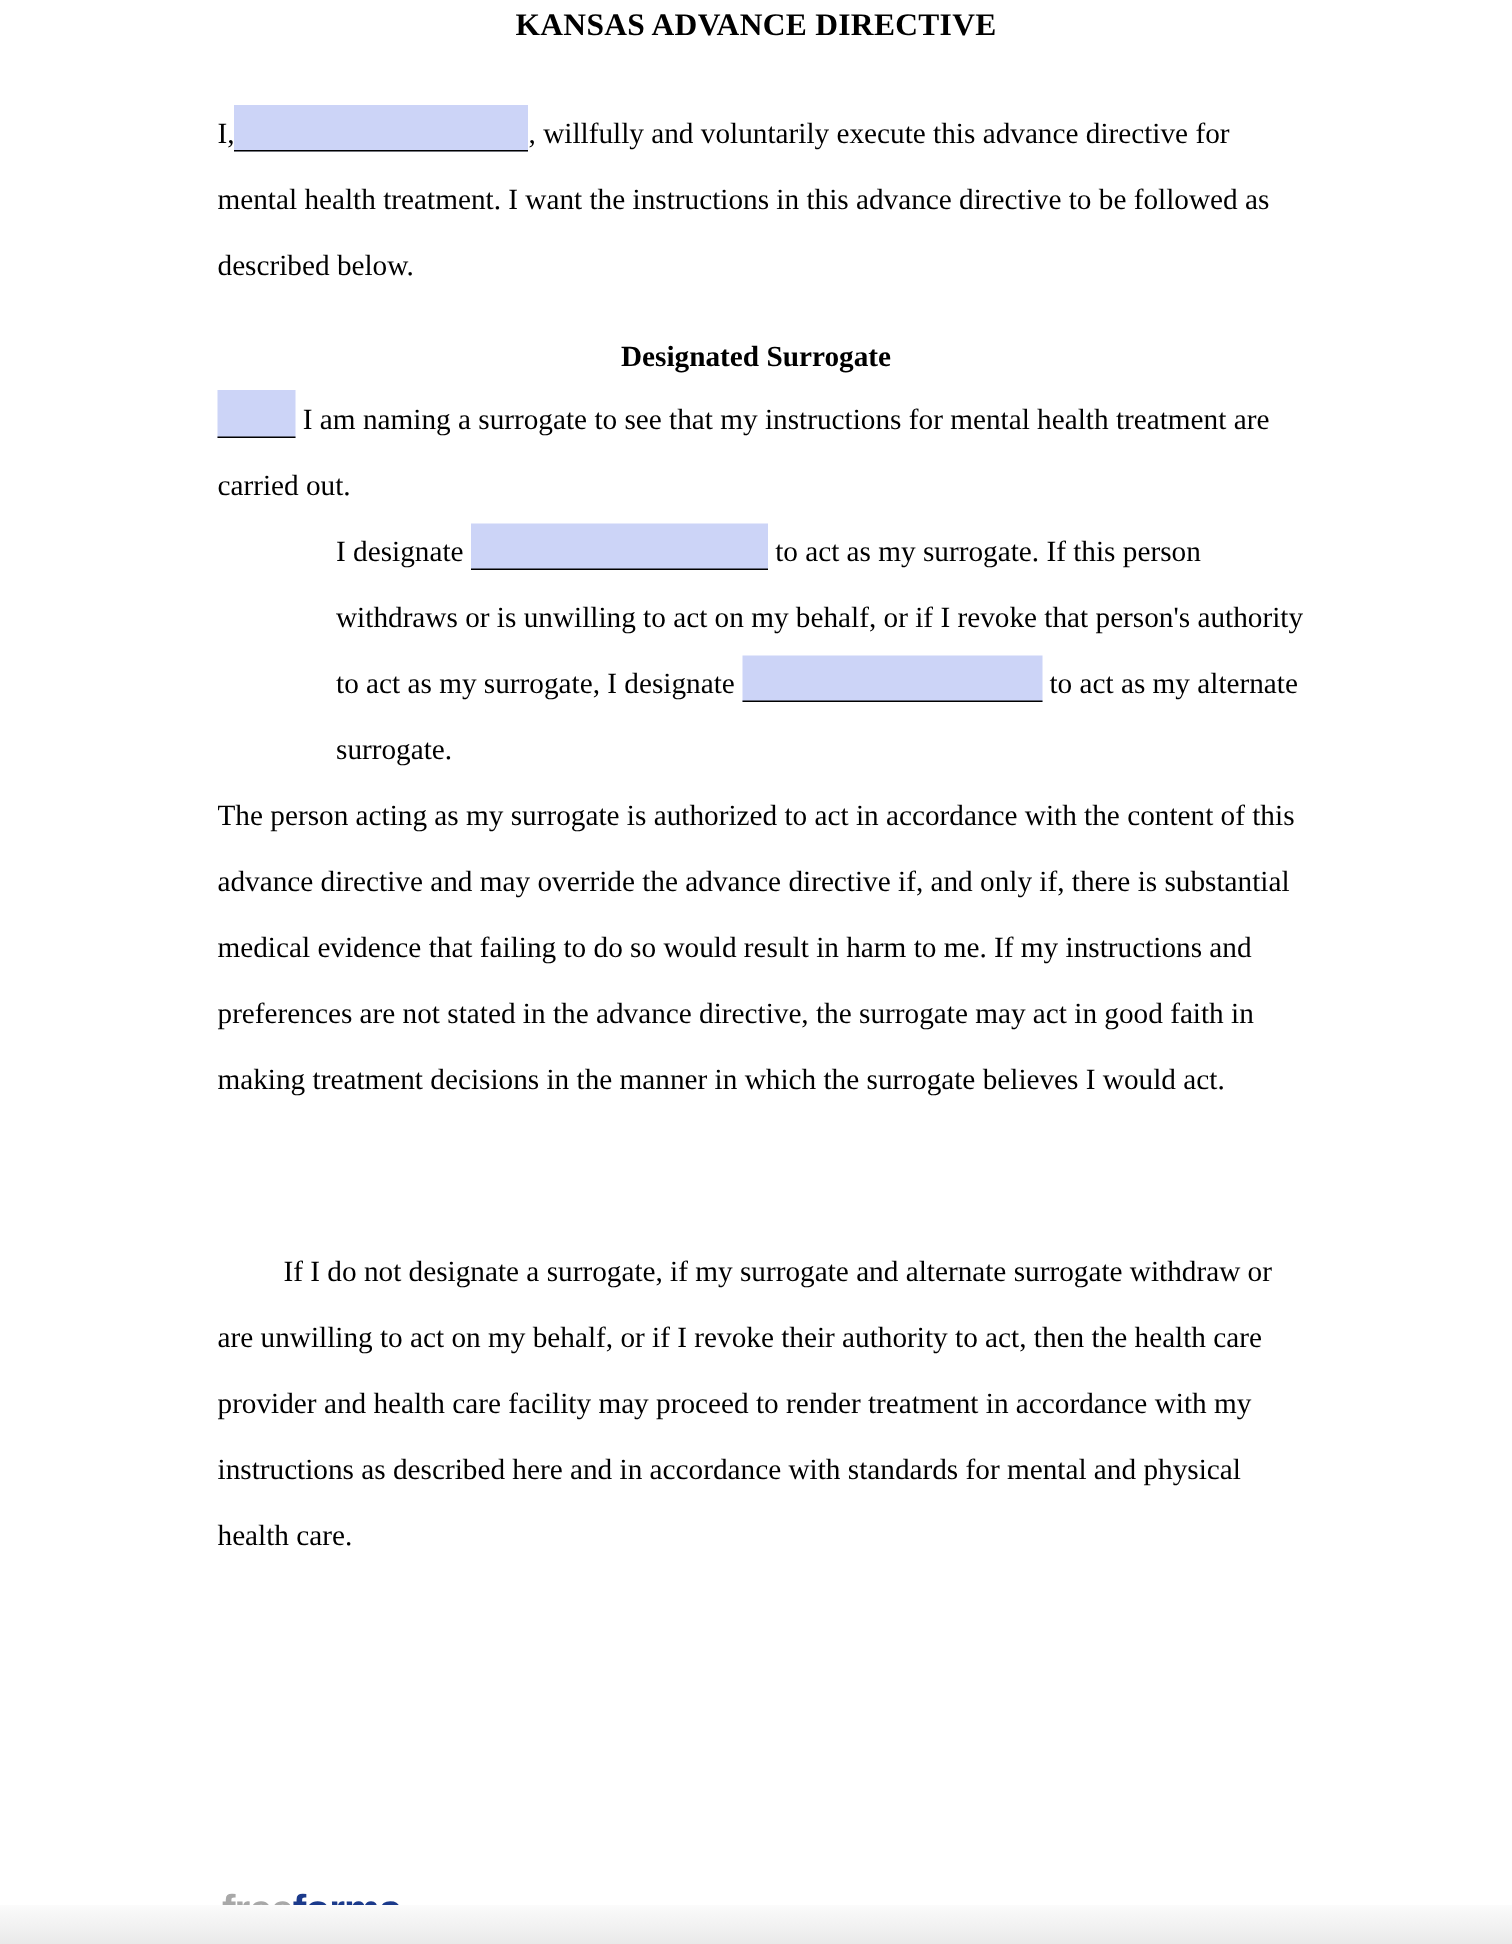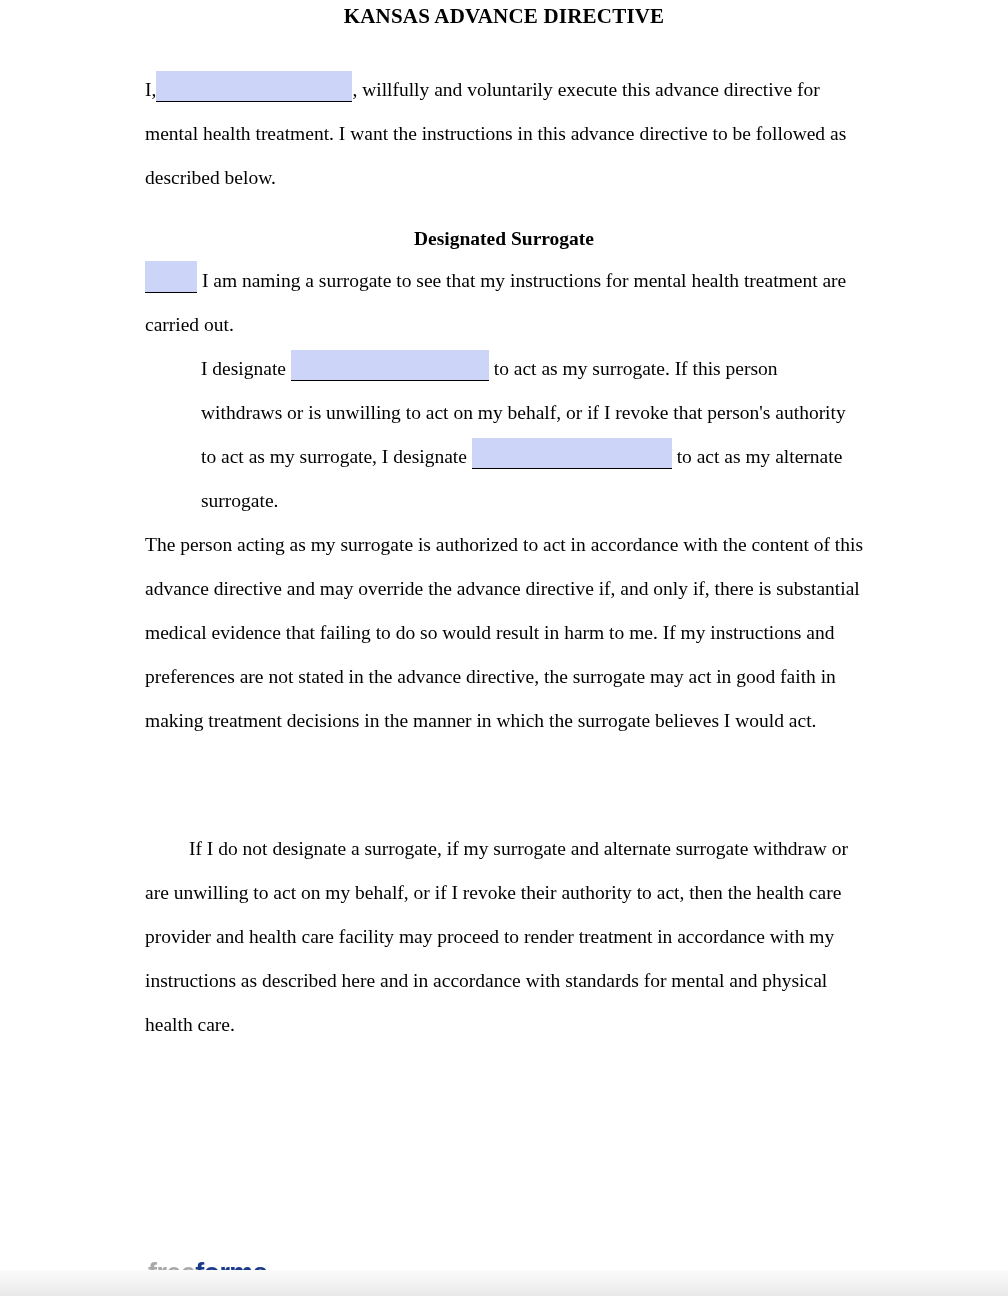--- a/index.html
+++ b/index.html
@@ -89,21 +89,21 @@
   .fill.name-field   { width: 196px; }
   .fill.surr-field   { width: 198px; }
   .fill.alt-field    { width: 200px; }
   .fill.checkbox-field {
     width: 52px;
     height: 32px;
   }
 
   
   .sub-block {
-    margin-left: 56px;
+    margin-left: 79px;
     width: 658px;
   }
   .spacer-md { height: 40px; }
   .spacer-lg { height: 44px; }
 
   
   .footer {
     position: absolute;
     left: 145px;
     top: 1232px;

